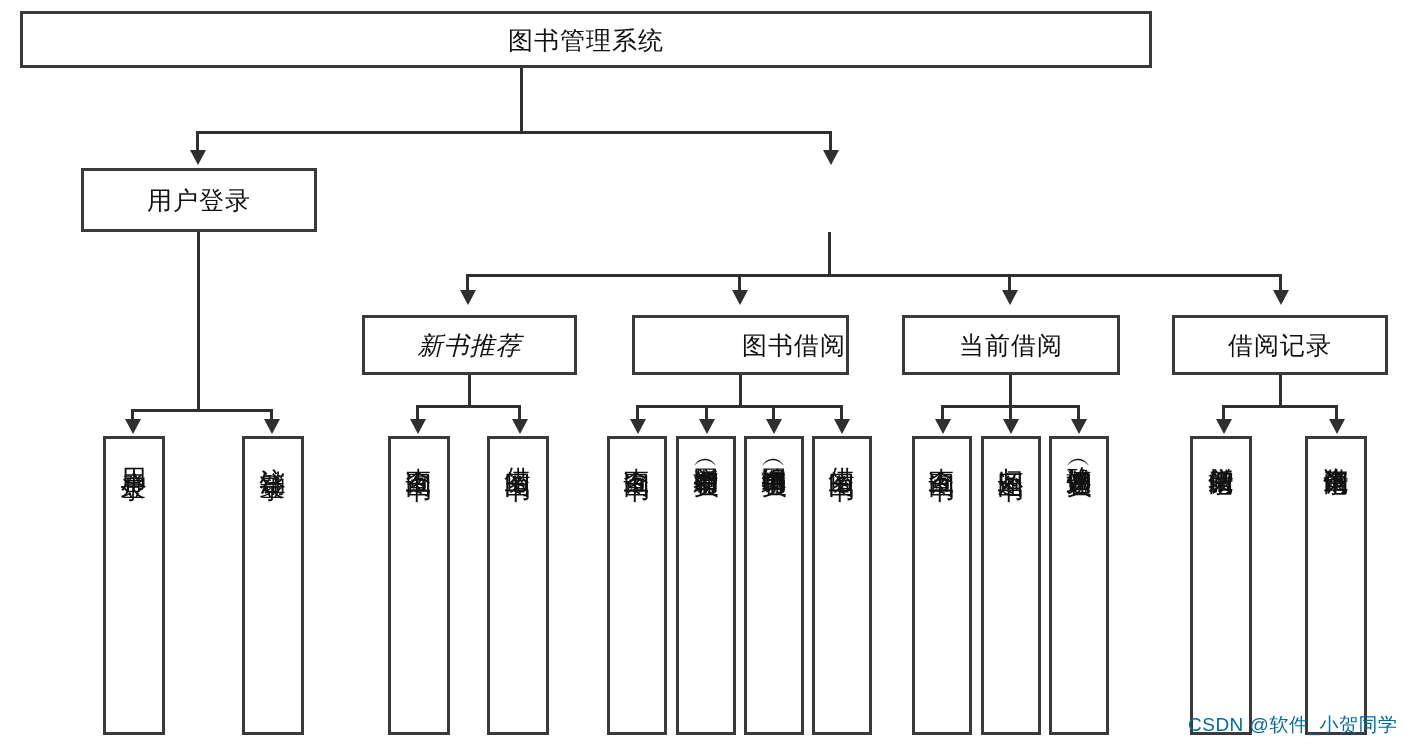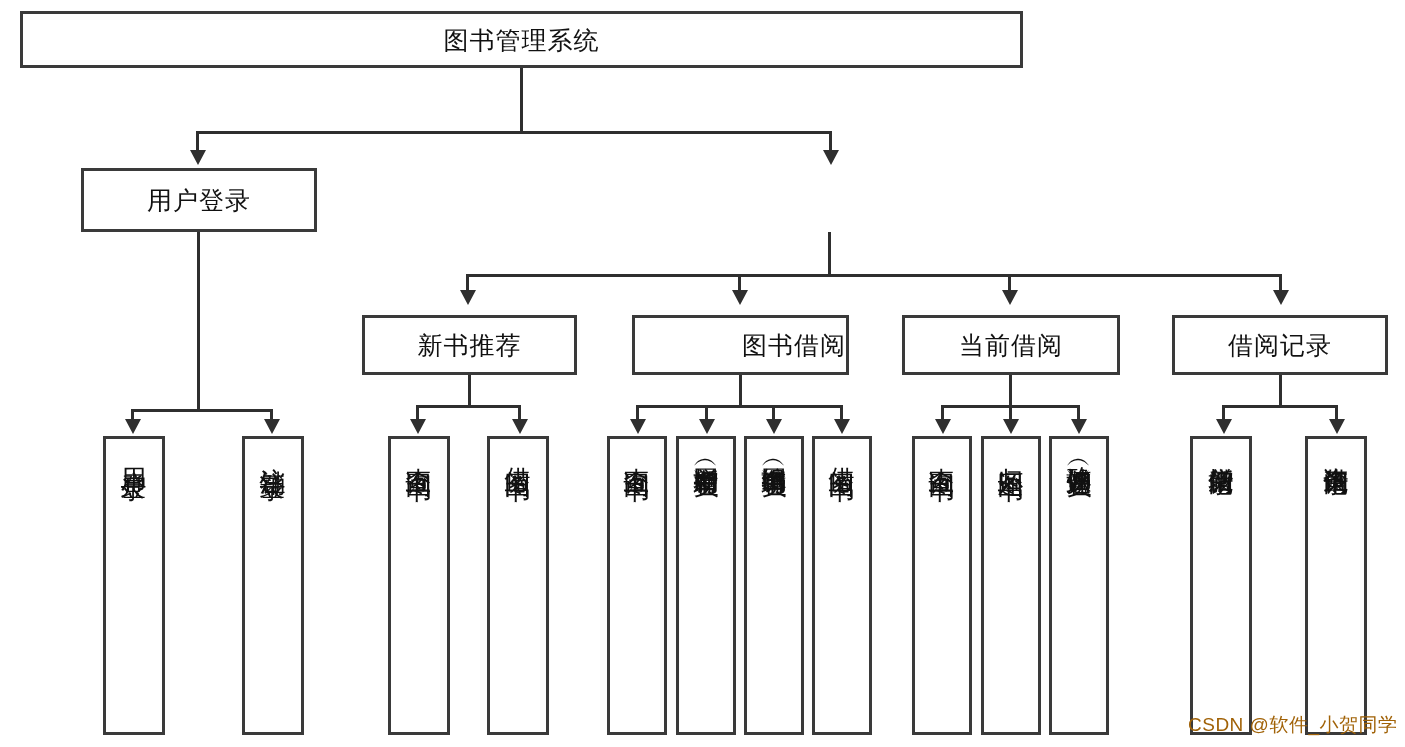--- a/index.html
+++ b/index.html
@@ -47,32 +47,32 @@
   .arw{
     position:absolute;
     width:0;height:0;
     border-left:8px solid transparent;
     border-right:8px solid transparent;
     border-top:15px solid #2f2f2f;
   }
 
   .wm{
     position:absolute;
-    color:#a16207;
+    color:#0369a1;
     font-size:19px;
     white-space:nowrap;
     letter-spacing:0.5px;
   }
 </style>
 </head>
 <body>
 
 <div id="stage">
 
-  <div class="node h root" style="left:20px;top:11px;width:1003px;height:57px;">
+  <div class="node h root" style="left:20px;top:11px;width:1132px;height:57px;">
     <span class="lbl">图书管理系统</span>
   </div>
 
   <div class="ln v" style="left:520px;top:68px;height:65px;"></div>
 
   <div class="ln h" style="left:196px;top:131px;width:636px;"></div>
 
   <div class="ln v" style="left:196px;top:131px;height:19px;"></div>
   <div class="arw" style="left:190px;top:150px;"></div>
   <div class="ln v" style="left:829px;top:131px;height:19px;"></div>
@@ -94,21 +94,21 @@
   <div class="ln h" style="left:466px;top:274px;width:816px;"></div>
   <div class="ln v" style="left:466px;top:274px;height:16px;"></div>
   <div class="arw" style="left:460px;top:290px;"></div>
   <div class="ln v" style="left:738px;top:274px;height:16px;"></div>
   <div class="arw" style="left:732px;top:290px;"></div>
   <div class="ln v" style="left:1008px;top:274px;height:16px;"></div>
   <div class="arw" style="left:1002px;top:290px;"></div>
   <div class="ln v" style="left:1279px;top:274px;height:16px;"></div>
   <div class="arw" style="left:1273px;top:290px;"></div>
 
-  <div class="node h" style="left:362px;top:315px;width:215px;height:60px;">
+  <div class="node h" style="left:362px;top:315px;width:215px;height:60px;font-style:italic;">
     <span class="lbl">新书推荐</span>
   </div>
   <div class="node h" style="left:632px;top:315px;width:217px;height:60px;justify-content:flex-end;">
     <span class="lbl">图书借阅</span>
   </div>
   <div class="node h" style="left:1172px;top:315px;width:216px;height:60px;">
     <span class="lbl">借阅记录</span>
   </div>
   <div class="node h" style="left:902px;top:315px;width:218px;height:60px;">
     <span class="lbl">当前借阅</span>

